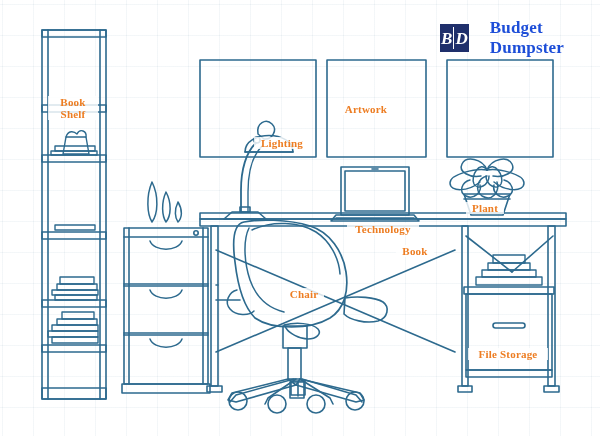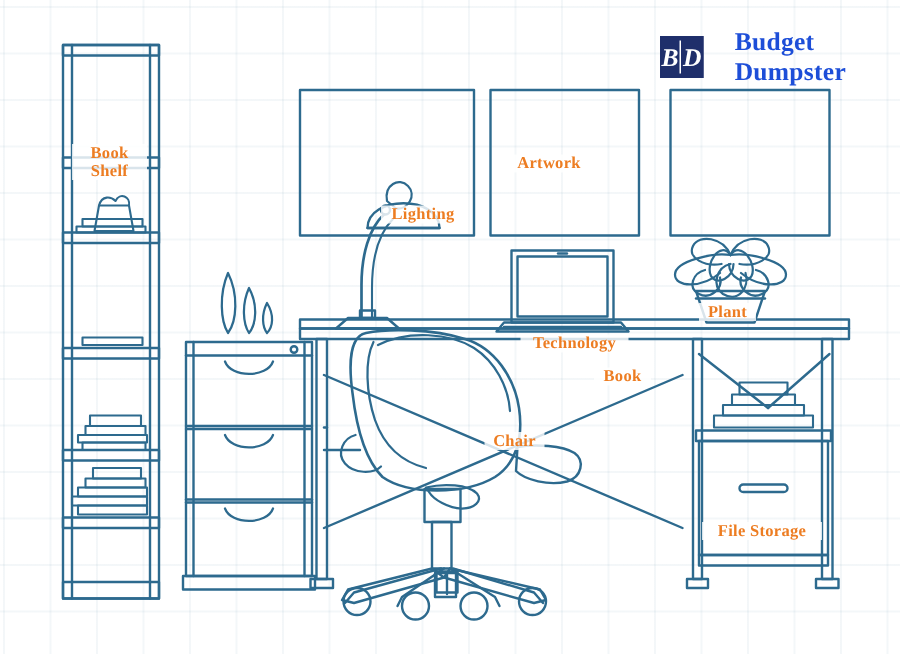--- a/index.html
+++ b/index.html
@@ -314,21 +314,21 @@
   <div class="lbl" style="left:336px; top:103px; width:56px;">Artwork</div>
 
   <div class="lbl" style="left:254px; top:137px; width:52px;">Lighting</div>
 
   <div class="lbl" style="left:347px; top:190px; width:68px;margin-top:33px;">Technology</div>
 
   <div class="lbl" style="left:466px; top:202px; width:34px;">Plant</div>
 
   <div class="lbl" style="left:396px; top:245px; width:34px;">Book</div>
 
-  <div class="lbl" style="left:284px; top:288px; width:36px;margin-left:39px;">Chair</div>
+  <div class="lbl" style="left:284px; top:288px; width:36px;">Chair</div>
 
 
   <div class="lbl" style="left:468px; top:348px; width:76px;">File Storage</div>
 
   <div id="logo">
     <div id="logo-mark">
       <span>B</span>
       <span class="sep"></span>
       <span>D</span>
     </div>

